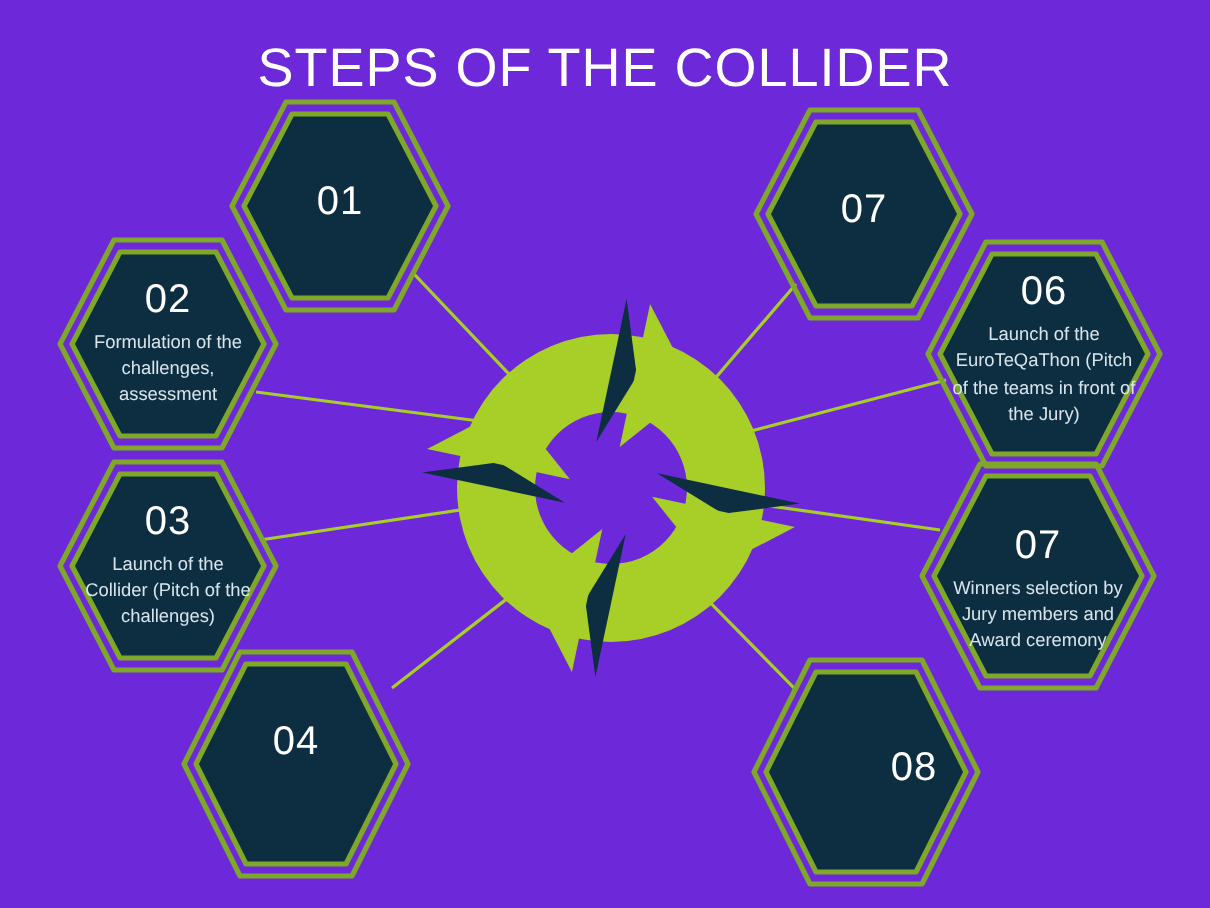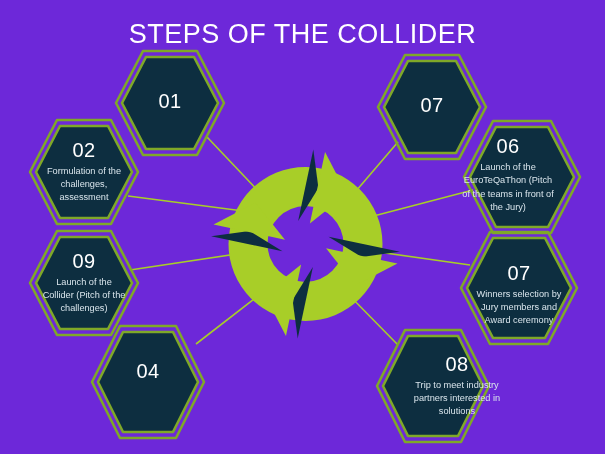--- a/index.html
+++ b/index.html
@@ -133,36 +133,35 @@
 
   <div id="hex-text-layer">
       <div class="hex" style="left: 122px; top: 57px; width: 96px; height: 92px;">
         <div class="hex-num">01</div>
       </div>
       <div class="hex" style="left: 36px; top: 126px; width: 96px; height: 92px;">
         <div class="hex-num">02</div>
         <div class="hex-text">Formulation of the challenges, assessment</div>
       </div>
       <div class="hex" style="left: 36px; top: 237px; width: 96px; height: 92px;">
-        <div class="hex-num">09</div>
+        <div class="hex-num">03</div>
         <div class="hex-text">Launch of the Collider (Pitch of the challenges)</div>
       </div>
       <div class="hex" style="left: 98px; top: 332px; width: 100px; height: 83px;">
         <div class="hex-num">04</div>
       </div>
       <div class="hex" style="left: 384px; top: 61px; width: 96px; height: 92px;">
         <div class="hex-num">07</div>
       </div>
-      <div class="hex" style="left: 456px; top: 127px; width: 104px; height: 96px;">
+      <div class="hex" style="left: 470px; top: 127px; width: 104px; height: 96px;">
         <div class="hex-num">06</div>
         <div class="hex-text">Launch of the EuroTeQaThon (Pitch of the teams in front of the Jury)</div>
       </div>
       <div class="hex" style="left: 467px; top: 245px; width: 104px; height: 100px;">
         <div class="hex-num">07</div>
         <div class="hex-text">Winners selection by Jury members and Award ceremony</div>
       </div>
       <div class="hex" style="left: 383px; top: 336px; width: 100px; height: 100px; margin-left: 24px;">
         <div class="hex-num">08</div>
-        <div class="hex-text">Trip to meet industry partners interested in solutions</div>
       </div>
     </div>
 
 </div>
 
 </body></html>

